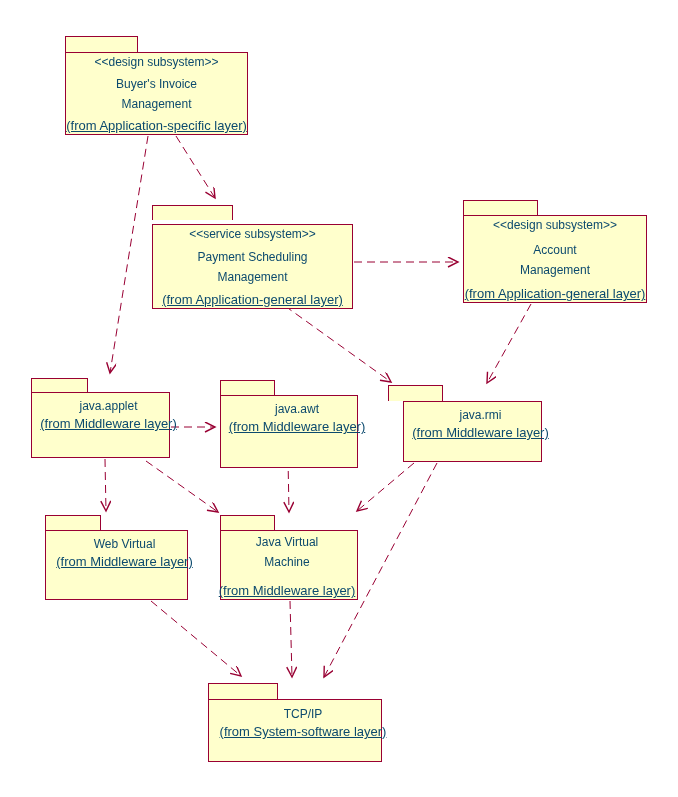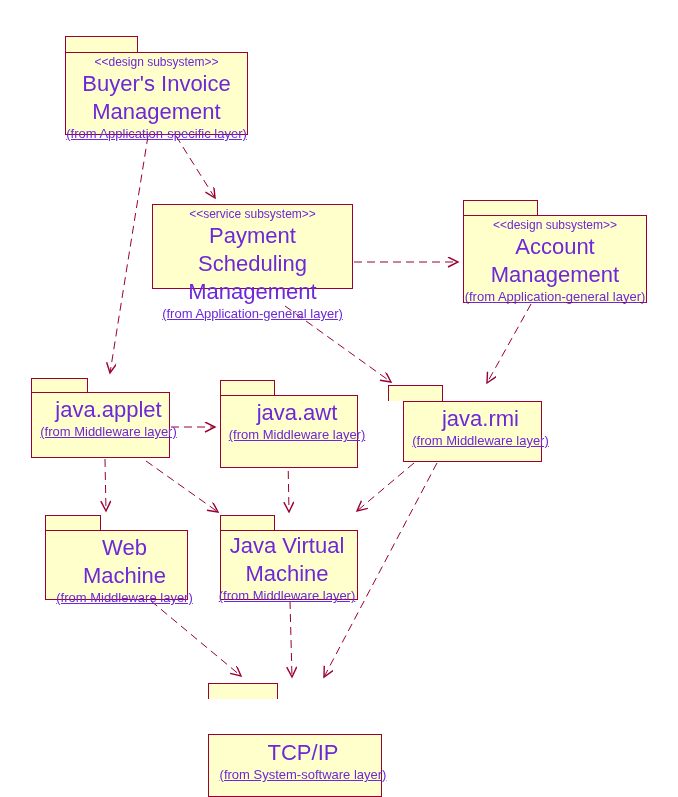--- a/index.html
+++ b/index.html
@@ -2,21 +2,21 @@
 <html><head>
 <meta charset="utf-8">
 <style>
   html, body { margin: 0; padding: 0; background: #ffffff; }
   #canvas {
     position: relative;
     width: 678px;
     height: 797px;
     background: #ffffff;
     font-family: "Liberation Sans", sans-serif;
-    color: #6d28d9;
+    color: #0c4a6e;
     overflow: hidden;
   }
   .pkg-tab {
     position: absolute;
     box-sizing: border-box;
     background: #ffffcc;
     border: 1px solid #990033;
     border-bottom: none;
   }
   .pkg-body {
@@ -31,22 +31,22 @@
   }
   .pkg-body.subsystem { justify-content: space-between; padding: 2px 0 1px 0; }
   .pkg-body.plain     { justify-content: flex-start;  padding: 3px 0 0 16px; }
   .pkg-body.between   { justify-content: space-between; padding: 1px 4px 1px 0; }
   .stereo {
     font-size: 12px;
     line-height: 15px;
     white-space: nowrap;
   }
   .pname {
-    font-size: 22px;
-    line-height: 28px;
+    font-size: 12px;
+    line-height: 20px;
     white-space: pre-line;
   }
   .pfrom {
     font-size: 13px;
     line-height: 15px;
     text-decoration: underline;
     white-space: nowrap;
   }
   #edges {
     position: absolute;
@@ -92,21 +92,21 @@
     <div class="pkg-body subsystem" style="left:65px;top:52px;width:183px;height:83px">
       <div class="stereo">&lt;&lt;design subsystem&gt;&gt;</div>
       <div class="pname">Buyer's Invoice
 Management</div>
       <div class="pfrom">(from Application-specific layer)</div>
     </div>
   </div>
 
   <div>
     <div class="pkg-tab" style="left:152px;top:205px;width:81px;height:15px"></div>
-    <div class="pkg-body subsystem" style="left:152px;top:204px;width:201px;height:85px">
+    <div class="pkg-body subsystem" style="left:152px;top:224px;width:201px;height:85px">
       <div class="stereo">&lt;&lt;service subsystem&gt;&gt;</div>
       <div class="pname">Payment Scheduling
 Management</div>
       <div class="pfrom">(from Application-general layer)</div>
     </div>
   </div>
 
   <div>
     <div class="pkg-tab" style="left:463px;top:200px;width:75px;height:15px"></div>
     <div class="pkg-body subsystem" style="left:463px;top:215px;width:184px;height:88px">
@@ -137,35 +137,35 @@
     <div class="pkg-tab" style="left:388px;top:385px;width:55px;height:16px"></div>
     <div class="pkg-body plain" style="left:403px;top:401px;width:139px;height:61px">
       <div class="pname">java.rmi</div>
       <div class="pfrom">(from Middleware layer)</div>
     </div>
   </div>
 
   <div>
     <div class="pkg-tab" style="left:45px;top:515px;width:56px;height:15px"></div>
     <div class="pkg-body plain" style="left:45px;top:530px;width:143px;height:70px">
-      <div class="pname">Web Machine</div>
+      <div class="pname">Web Virtual</div>
       <div class="pfrom">(from Middleware layer)</div>
     </div>
   </div>
 
   <div>
     <div class="pkg-tab" style="left:220px;top:515px;width:55px;height:15px"></div>
     <div class="pkg-body between" style="left:220px;top:530px;width:138px;height:70px">
       <div class="pname">Java Virtual
 Machine</div>
       <div class="pfrom">(from Middleware layer)</div>
     </div>
   </div>
 
   <div>
     <div class="pkg-tab" style="left:208px;top:683px;width:70px;height:16px"></div>
-    <div class="pkg-body plain" style="left:208px;top:734px;width:174px;height:63px;padding-top:4px">
+    <div class="pkg-body plain" style="left:208px;top:699px;width:174px;height:63px;padding-top:4px">
       <div class="pname">TCP/IP</div>
       <div class="pfrom">(from System-software layer)</div>
     </div>
   </div>
 
 </div>
 
 </body></html>

